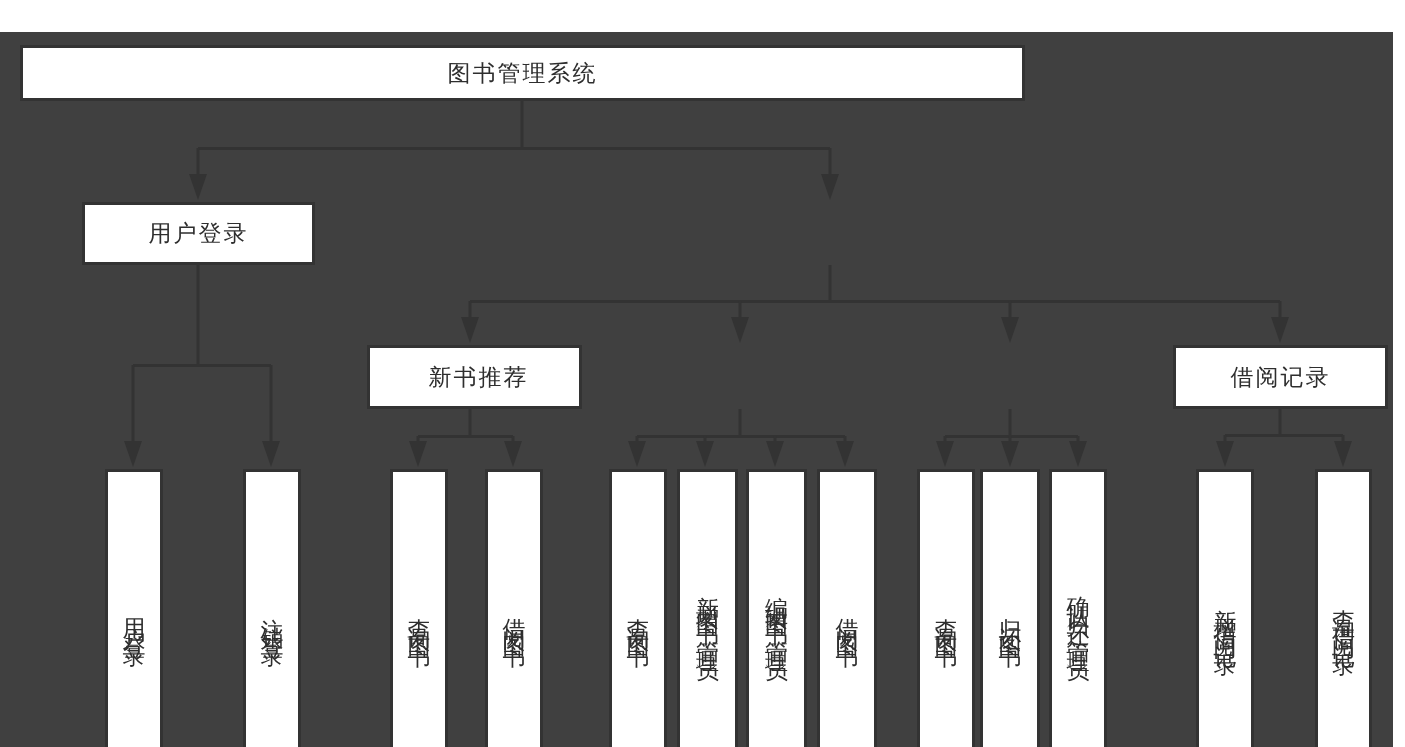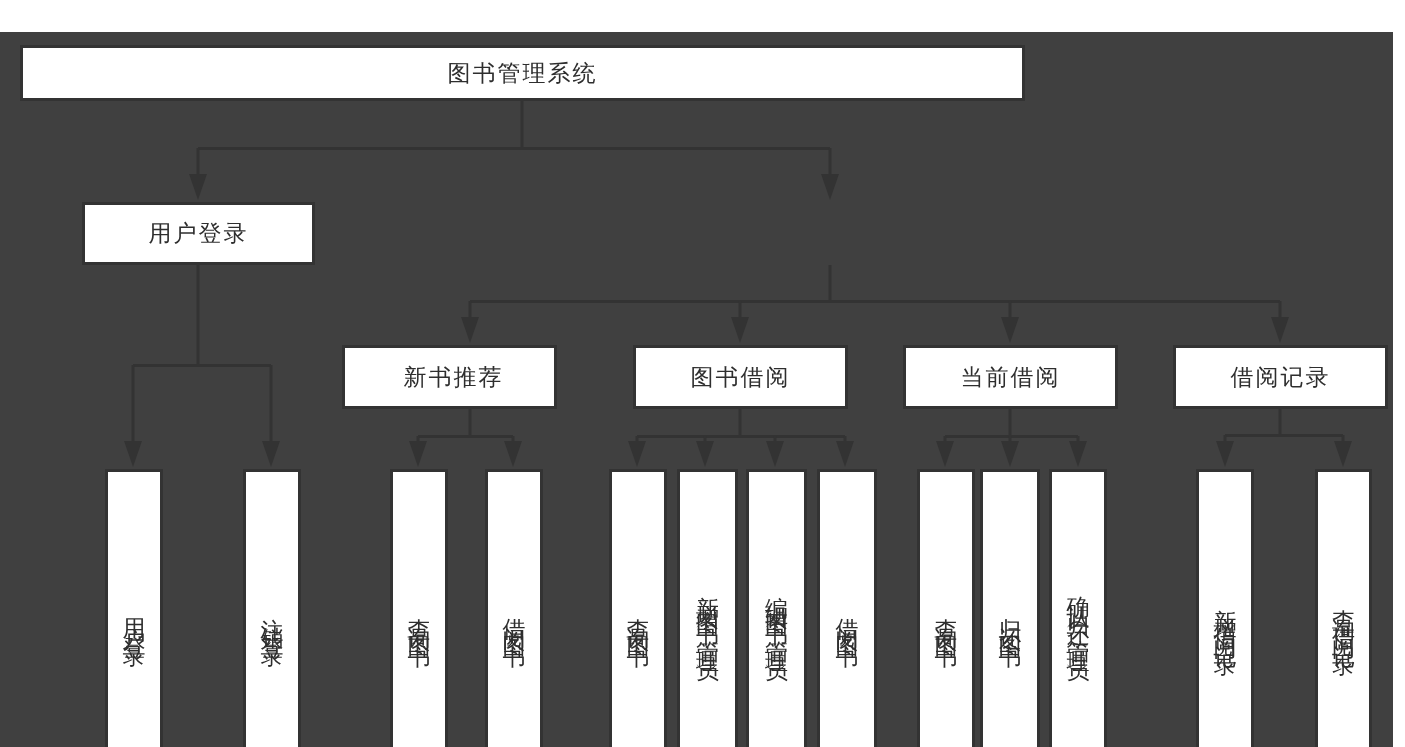--- a/index.html
+++ b/index.html
@@ -141,28 +141,22 @@
   </svg>
 
   <div class="node h-node" style="left:20px;top:13px;width:1005px;height:56px;">
     <span>图书管理系统</span>
   </div>
 
   <div class="node h-node" style="left:82px;top:170px;width:233px;height:63px;">
     <span>用户登录</span>
   </div>
 
-  <div class="node h-node" style="left:342px;top:313px;width:215px;height:64px;padding-left:8px;">
+  <div class="node h-node" style="left:367px;top:313px;width:215px;height:64px;padding-left:8px;">
     <span>新书推荐</span>
-  </div>
-  <div class="node h-node" style="left:633px;top:313px;width:215px;height:64px;">
-    <span>图书借阅</span>
-  </div>
-  <div class="node h-node" style="left:903px;top:313px;width:215px;height:64px;">
-    <span>当前借阅</span>
   </div>
   <div class="node h-node" style="left:1173px;top:313px;width:215px;height:64px;">
     <span>借阅记录</span>
   </div>
 
   <div class="node v-node" style="left:105px;top:437px;width:58px;height:298px;">
     <span>用户登录</span>
   </div>
   <div class="node v-node" style="left:243px;top:437px;width:58px;height:298px;">
     <span>注销登录</span>

